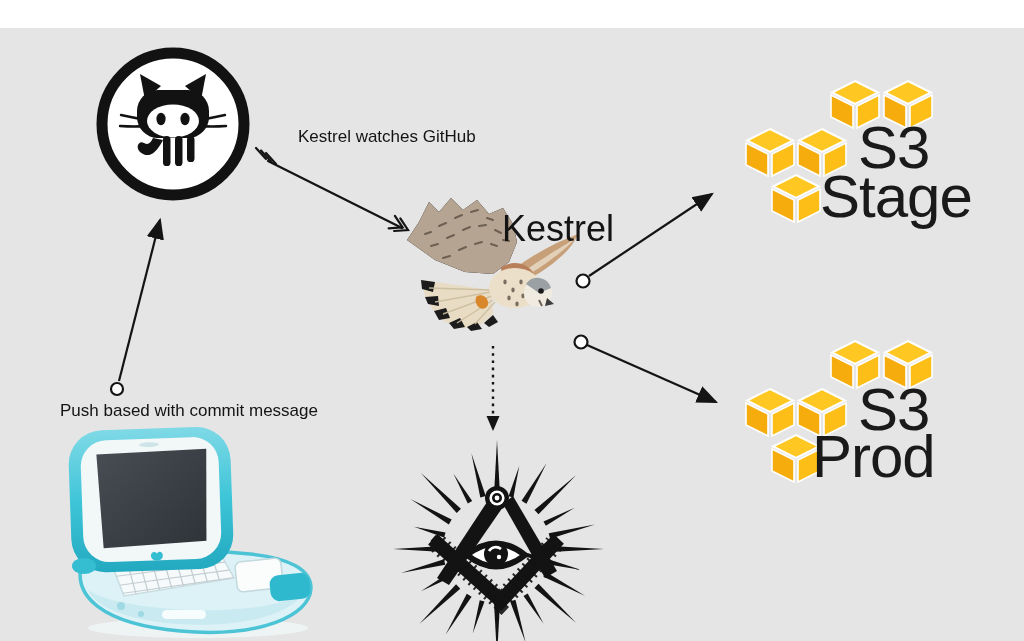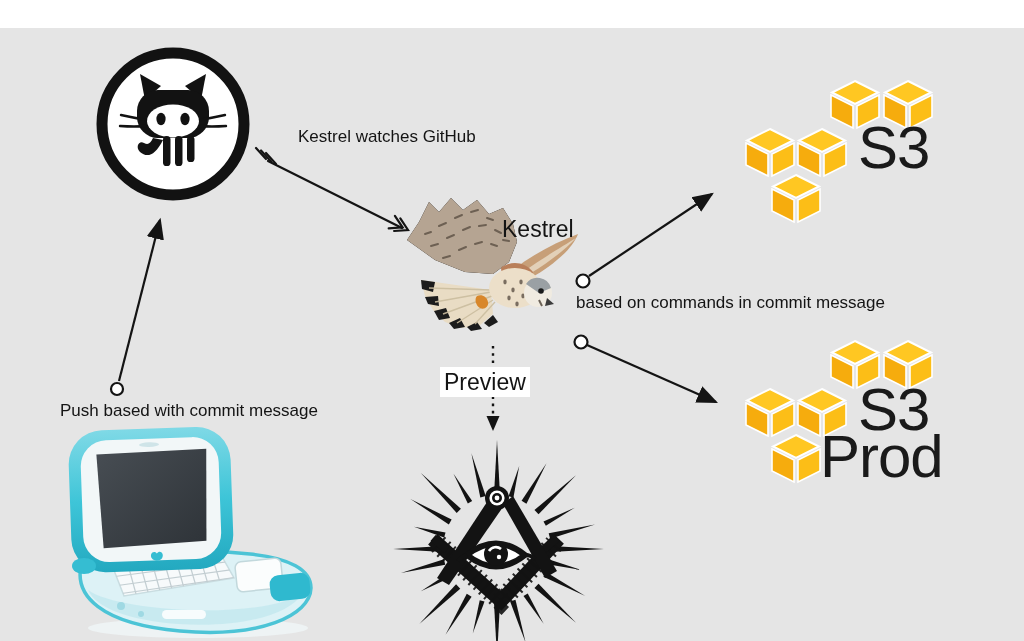--- a/index.html
+++ b/index.html
@@ -4,21 +4,21 @@
 <style>
   html,body{margin:0;padding:0;background:#ffffff;}
   .canvas{
     position:relative;width:1024px;height:641px;background:#e5e5e5;
     font-family:"Liberation Sans",sans-serif;color:#121212;overflow:hidden;margin-top:28px;
   }
   .abs{position:absolute;}
   svg{display:block;}
   .annotation{font-size:17px;line-height:21px;color:#141414;}
   .annotation span{display:block;white-space:nowrap;}
-  .big-label{font-size:23px;line-height:30px;color:#141414;white-space:nowrap;}
+  .big-label{font-size:36px;line-height:30px;color:#141414;white-space:nowrap;}
   .preview-label{background:#ffffff;padding:0 4px;}
   .s3-service{font-size:60px;line-height:60px;letter-spacing:-1px;color:#1a1a1a;white-space:nowrap;}
   .s3-env{font-size:60px;line-height:60px;letter-spacing:-1px;color:#1a1a1a;white-space:nowrap;}
   .arrow-layer{position:absolute;left:0;top:0;width:1024px;height:641px;pointer-events:none;}
 </style>
 </head>
 <body>
 
 <div class="canvas">
 
@@ -150,47 +150,46 @@
       <path d="M121,88 A14,14 0 0 1 146,92 L134,97 Z" fill="#9aa0a4"></path>
       <circle cx="136" cy="95" r="2.8" fill="#1a1a1a"></circle>
       <path d="M142,102 L149,108 L140,110 Z" fill="#3c3c3c"></path>
       <path d="M134,104 l3,6" stroke="#6b6258" stroke-width="2"></path>
     </svg>
   </div>
 
   <div class="abs big-label" style="left:502px;top:186px;">Kestrel</div>
 
   <div class="abs annotation" style="left:576px;top:264px;">
-    <span>based on commands in commit message</span>
   </div>
 
   <div class="abs" style="left:740px;top:38px;width:284px;height:165px;">
     <svg class="abs" style="left:0;top:0;" width="200" height="162" viewBox="0 0 200 162">
       <use href="#cube" transform="translate(90,14)"></use>
       <use href="#cube" transform="translate(143,14)"></use>
       <use href="#cube" transform="translate(5,62)"></use>
       <use href="#cube" transform="translate(57,62)"></use>
       <use href="#cube" transform="translate(31,108)"></use>
     </svg>
     <div class="abs s3-service" style="left:118px;top:52px;">S3</div>
+    <div class="abs s3-env" style="left:80px;top:101px;">Stage</div>
   </div>
 
   <div class="abs" style="left:740px;top:304px;width:284px;height:165px;">
     <svg class="abs" style="left:0;top:0;" width="200" height="162" viewBox="0 0 200 162">
       <use href="#cube" transform="translate(90,8)"></use>
       <use href="#cube" transform="translate(143,8)"></use>
       <use href="#cube" transform="translate(5,56)"></use>
       <use href="#cube" transform="translate(57,56)"></use>
       <use href="#cube" transform="translate(31,102)"></use>
     </svg>
     <div class="abs s3-service" style="left:118px;top:48px;">S3</div>
-    <div class="abs s3-env" style="left:80px;top:95px;">Prod</div>
-  </div>
-
-  <div class="abs big-label preview-label" style="left:440px;top:339px;">Preview</div>
+    <div class="abs s3-env" style="left:72px;top:95px;">Prod</div>
+  </div>
+
 
   <div class="abs" style="left:393px;top:406px;width:222px;height:228px;">
     <svg width="222" height="228" viewBox="0 0 222 228">
       <g transform="translate(104,115)" fill="#131313">
 
         <path transform="rotate(0)" d="M-3,-54 L0,-109 L3,-54 Z"></path>
         <path transform="rotate(15)" d="M-2.5,-54 L0,-86 L2.5,-54 Z"></path>
         <path transform="rotate(30)" d="M-2.8,-54 L0,-99 L2.8,-54 Z"></path>
         <path transform="rotate(47)" d="M-3,-54 L0,-108 L3,-54 Z"></path>
         <path transform="rotate(62)" d="M-2.5,-54 L0,-88 L2.5,-54 Z"></path>

